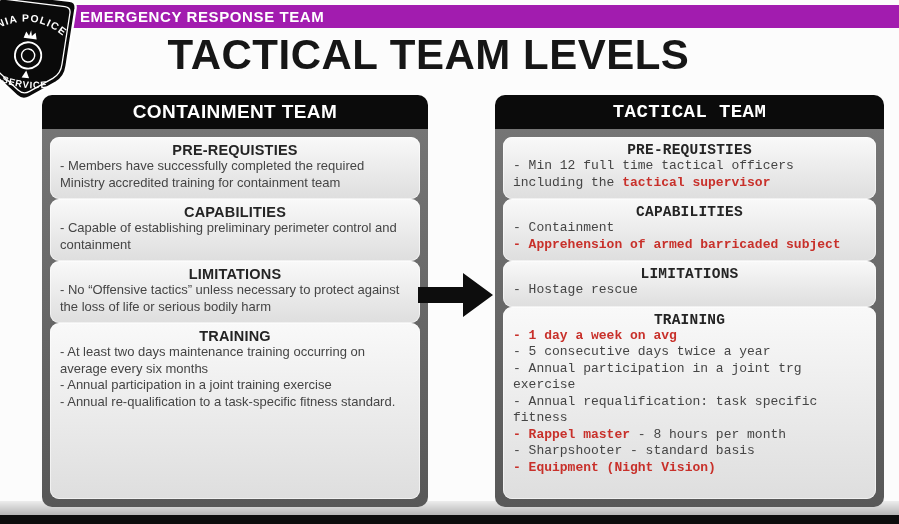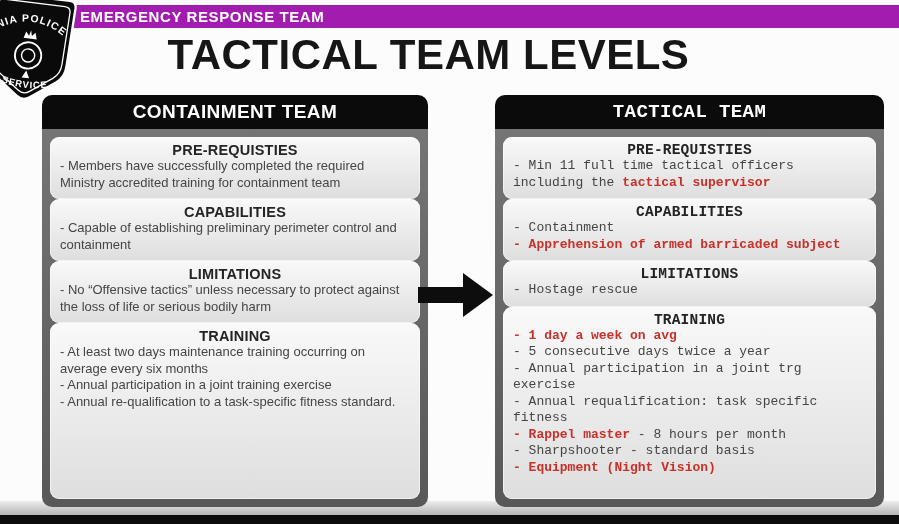--- a/index.html
+++ b/index.html
@@ -129,21 +129,21 @@
     <svg width="76" height="46" viewBox="0 0 76 46">
       <polygon points="0,15 45,15 45,1 75,23 45,45 45,31 0,31" fill="#0d0d0d"></polygon>
     </svg>
   </div>
 
   <div class="column right">
     <div class="column-header">TACTICAL TEAM</div>
     <div class="column-body">
         <div class="section-box">
           <div class="section-title">PRE-REQUISTIES</div>
-          <div class="section-line"><span>- Min 11 full time tactical officers including the </span><span class="red">tactical supervisor</span></div>
+          <div class="section-line"><span>- Min 12 full time tactical officers including the </span><span class="red">tactical supervisor</span></div>
         </div>
         <div class="section-box">
           <div class="section-title">CAPABILITIES</div>
           <div class="section-line"><span>- Containment</span></div>
           <div class="section-line"><span class="red">- Apprehension of armed barricaded subject</span></div>
         </div>
         <div class="section-box">
           <div class="section-title">LIMITATIONS</div>
           <div class="section-line"><span>- Hostage rescue</span></div>
         </div>

